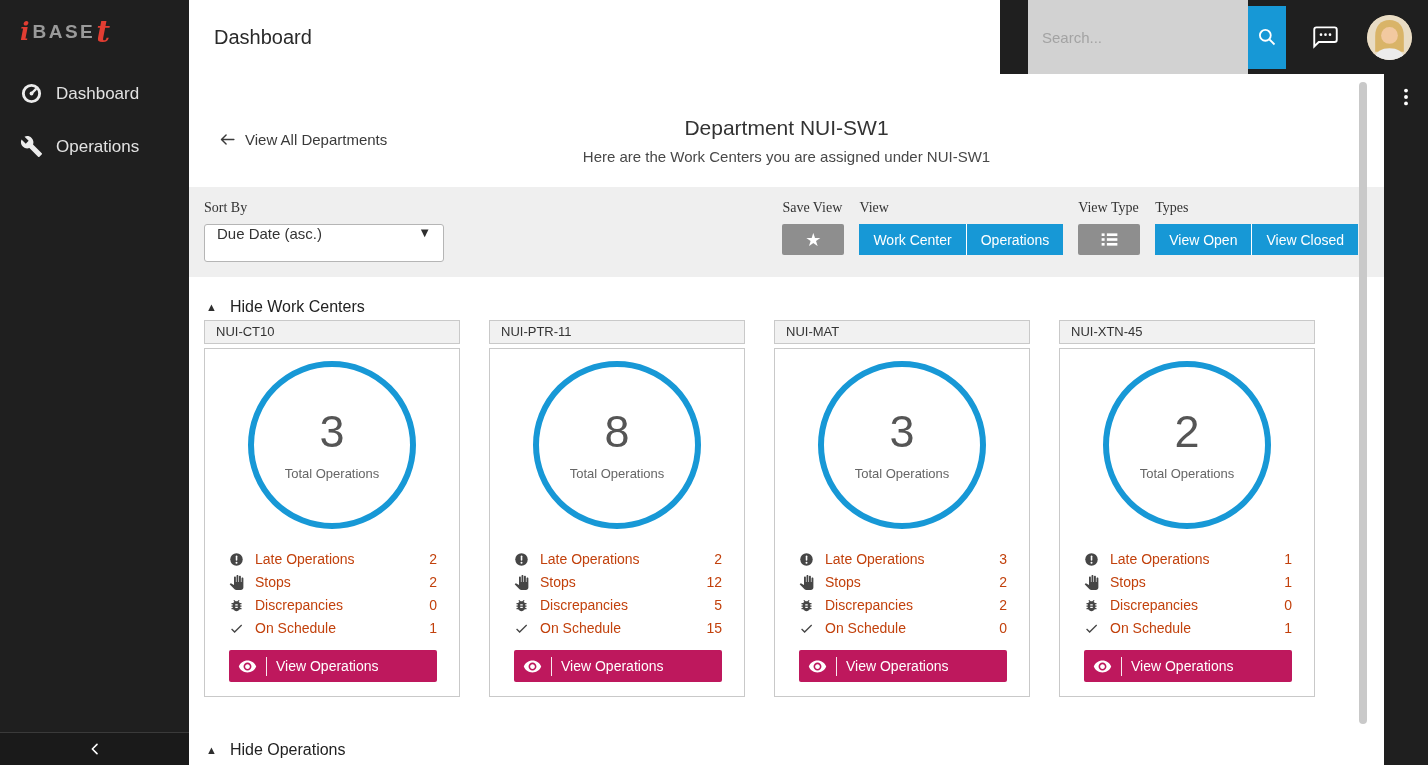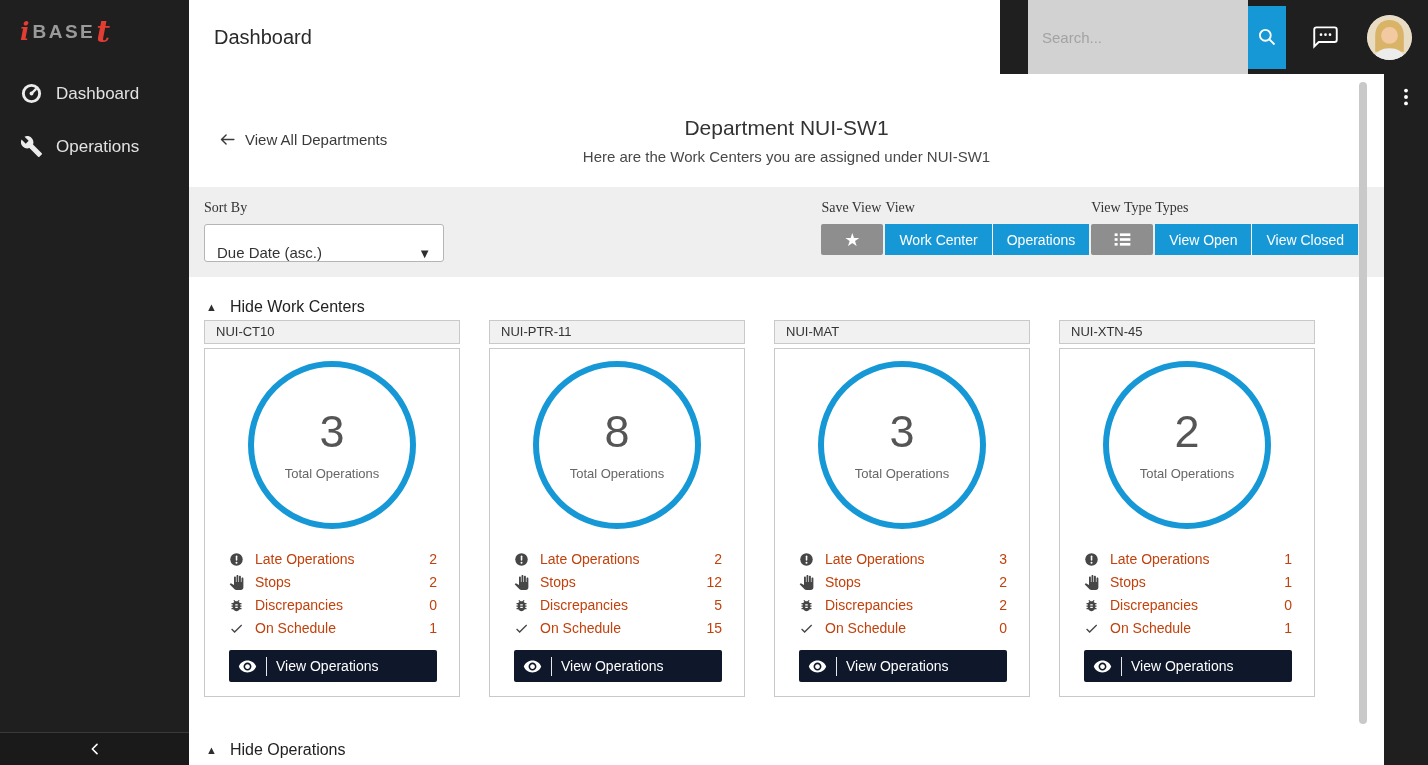--- a/index.html
+++ b/index.html
@@ -47,23 +47,23 @@
   .back-link { position: absolute; left: 30px; top: 57px; display: flex; align-items: center; gap: 9px; font-size: 15px; color: #3a3a3a; cursor: pointer; }
   .back-link .ic { width: 17px; height: 17px; color: #3a3a3a; }
   .dept-titles { text-align: center; padding-top: 42px; }
   .dept-title { font-size: 21px; font-weight: 400; color: #333; }
   .dept-subtitle { font-size: 15px; color: #484848; margin-top: 8px; }
 
   
   .toolbar { background: #efefef; height: 90px; display: flex; padding: 13px 26px 0 15px; }
   .tb-group { display: flex; flex-direction: column; }
   .tb-label { font-size: 14px; color: #333; margin-bottom: 8px; font-family: Liberation Serif, serif; }
-  .sort-select { width: 240px; height: 38px; background: #fff; border: 1px solid #b5b5b5; border-radius: 3px; display: flex; align-items: flex-end; justify-content: space-between; padding: 0 12px; font-size: 15px; color: #333; cursor: pointer; }
+  .sort-select { width: 240px; height: 38px; background: #fff; border: 1px solid #b5b5b5; border-radius: 3px; display: flex; align-items: flex-start; justify-content: space-between; padding: 0 12px; font-size: 15px; color: #333; cursor: pointer; }
   .caret { font-size: 13px; color: #2e2e2e; }
-  .tb-right { margin-left: auto; display: flex; gap: 2px; }
+  .tb-right { margin-left: auto; display: flex; gap: 15px; }
   .btn-gray { width: 62px; height: 31px; background: #8e8e8e; border: 0; border-radius: 2px; color: #fff; display: flex; align-items: center; justify-content: center; cursor: pointer; }
   .star-glyph { font-size: 18px; line-height: 1; }
   .btn-gray .ic { width: 21px; height: 21px; color: #fff; }
   .btn-row { display: flex; justify-content: flex-end; }
   .btn-blue { height: 31px; background: #1798d6; color: #fff; border: 0; font-size: 14px; font-family: inherit; padding: 0 14px; cursor: pointer; }
   .btn-row .btn-blue + .btn-blue { border-left: 1px solid #fff; }
 
   
   .section-toggle { display: flex; align-items: center; gap: 13px; margin: 21px 0 0 17px; font-size: 16px; color: #222; cursor: pointer; width: max-content; }
   .section-toggle.next { margin-top: 44px; }
@@ -73,21 +73,21 @@
   .card { flex: 0 0 256px; width: 256px; }
   .card-header { background: #f1f1f1; border: 1px solid #c9c9c9; padding: 3px 0 4px 11px; font-size: 13px; color: #333; }
   .card-body { margin-top: 4px; border: 1px solid #c9c9c9; background: #fff; padding: 12px 0 14px; }
   .donut { width: 168px; height: 168px; border: 6px solid #1798d6; border-radius: 50%; margin: 0 auto; display: flex; flex-direction: column; align-items: center; justify-content: center; }
   .donut-number { font-size: 45px; color: #555; line-height: 1; }
   .donut-label { font-size: 13px; color: #666; margin-top: 12px; }
   .stats { margin: 15px 22px 0 24px; }
   .stat-row { display: flex; align-items: flex-end; height: 23px; font-size: 14px; color: #c2410c; }
   .stat-row .ic { width: 15px; height: 15px; flex: 0 0 15px; color: #464646; margin-right: 11px; }
   .stat-value { margin-left: auto; }
-  .view-ops-btn { margin: 14px 0 0 24px; width: 208px; height: 32px; background: #0f172a; border: 0; border-radius: 2px; display: flex; align-items: center; gap: 9px; padding: 0 9px; color: #fff; font-size: 14px; font-family: inherit; cursor: pointer; }
+  .view-ops-btn { margin: 14px 0 0 24px; width: 208px; height: 32px; background: #be185d; border: 0; border-radius: 2px; display: flex; align-items: center; gap: 9px; padding: 0 9px; color: #fff; font-size: 14px; font-family: inherit; cursor: pointer; }
   .view-ops-btn .ic { width: 19px; height: 19px; color: #fff; }
   .vdiv { width: 1px; height: 19px; background: rgba(255,255,255,.9); }
 </style>
 </head>
 <body>
 
 <svg width="0" height="0" style="position:absolute" aria-hidden="true">
   <symbol id="sym-gauge" viewBox="0 0 24 24">
     <circle cx="12" cy="12" r="8.5" fill="none" stroke="currentColor" stroke-width="3"></circle>
     <path d="M12 12L16.5 7.5" stroke="currentColor" stroke-width="2.5" stroke-linecap="round"></path>

